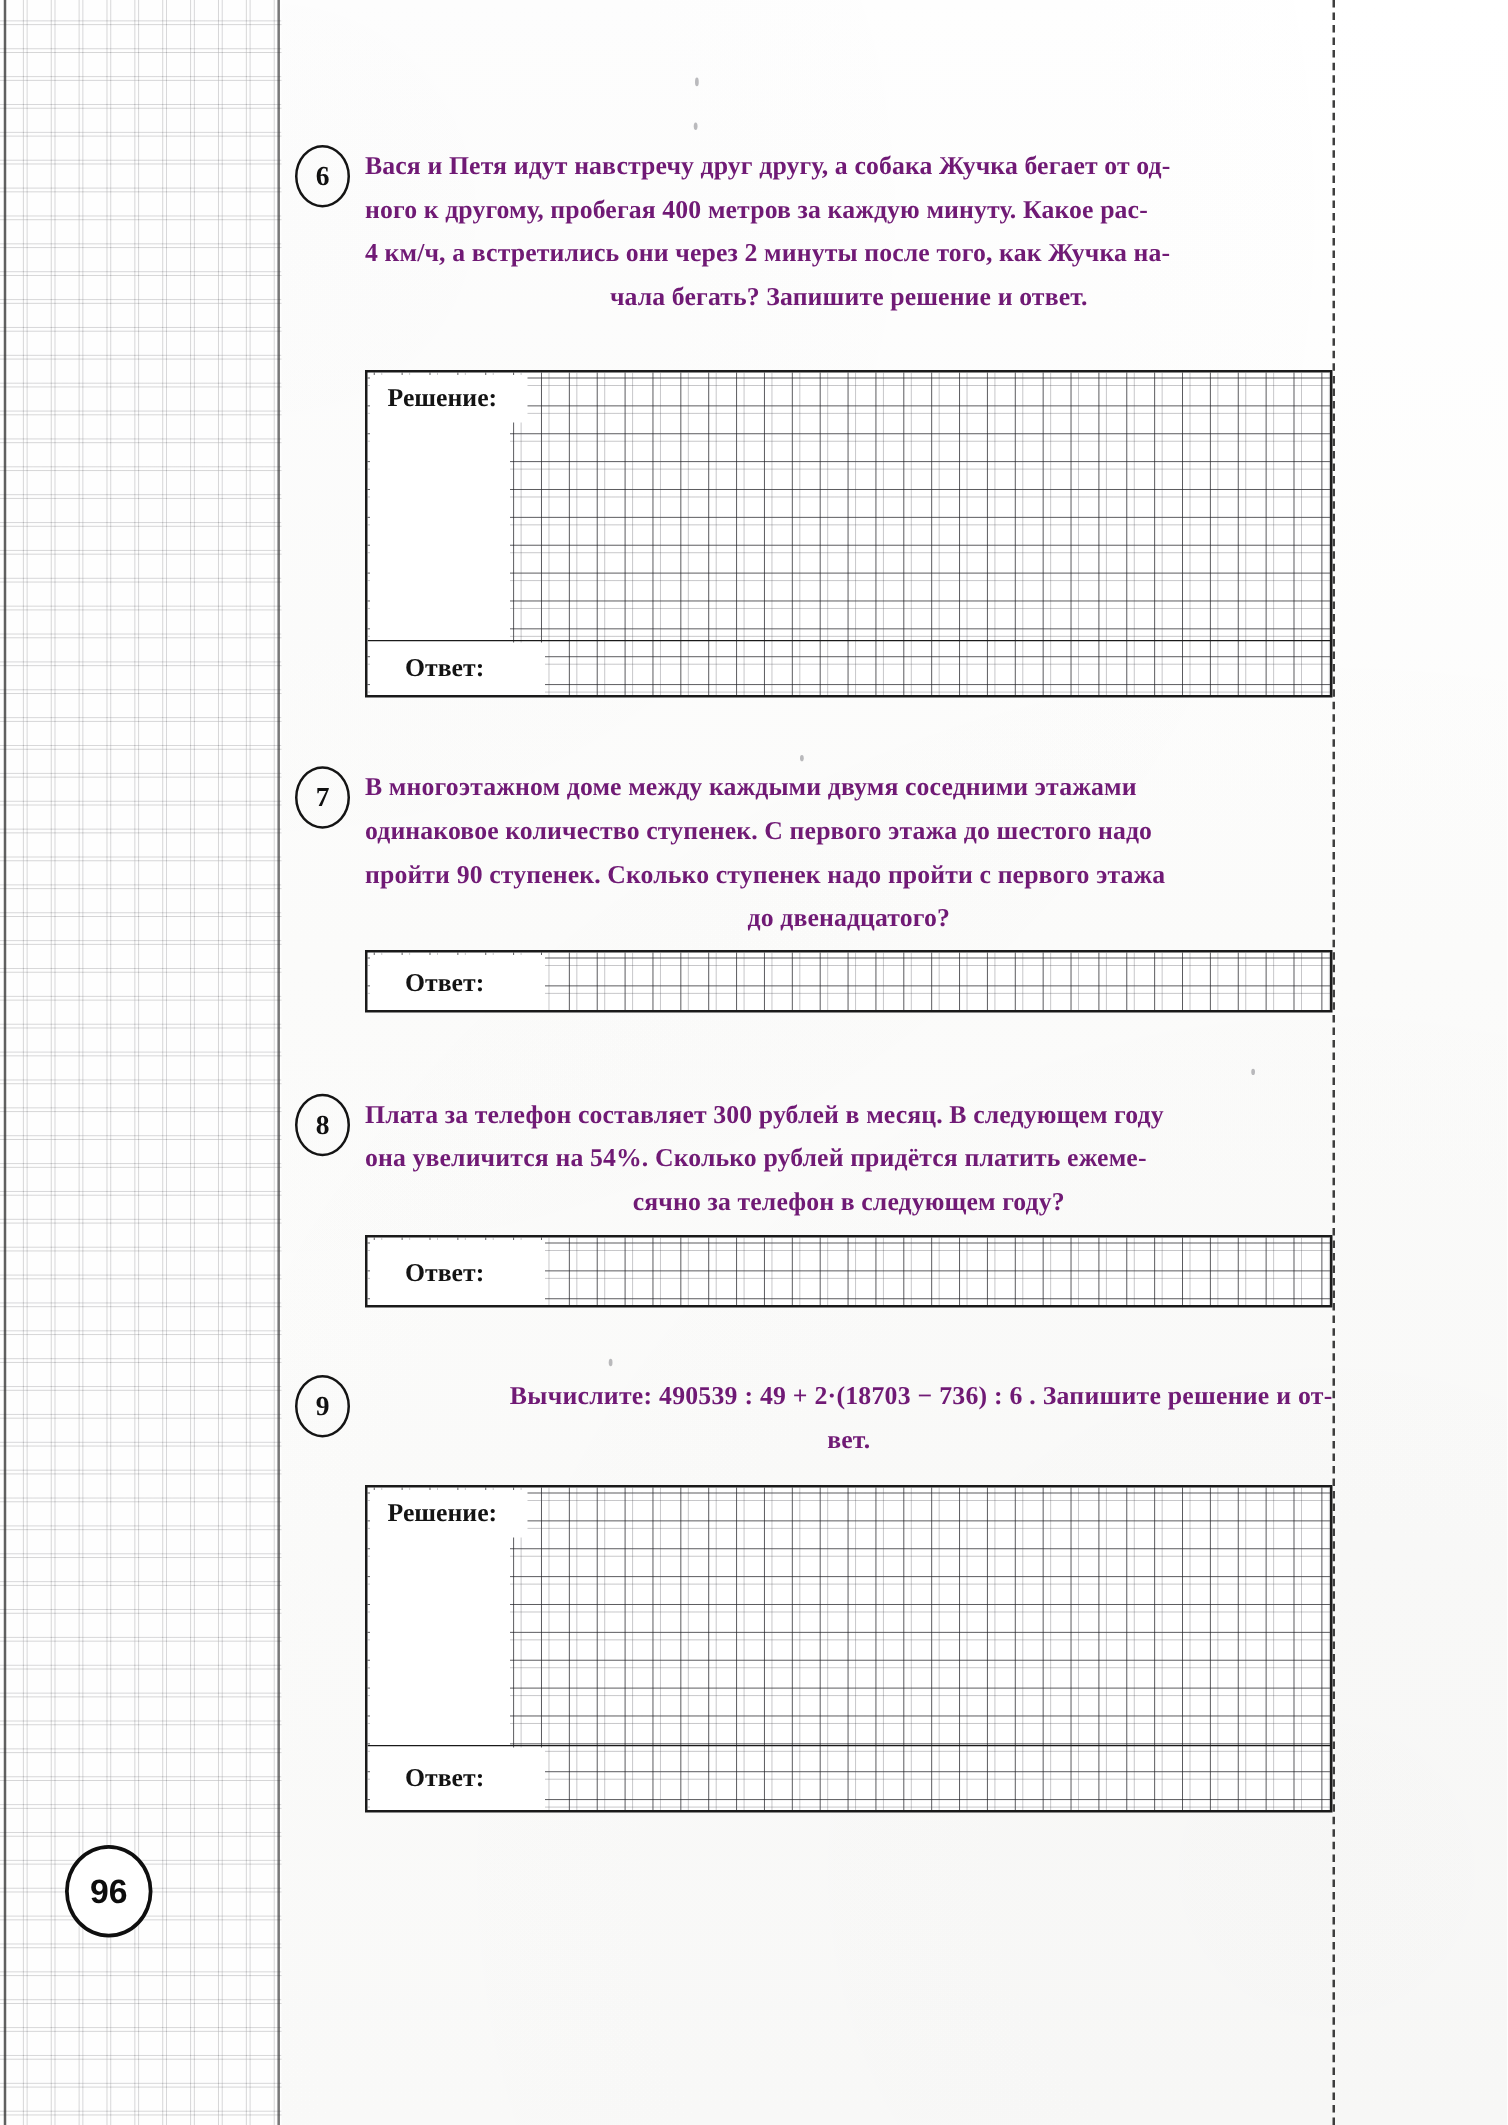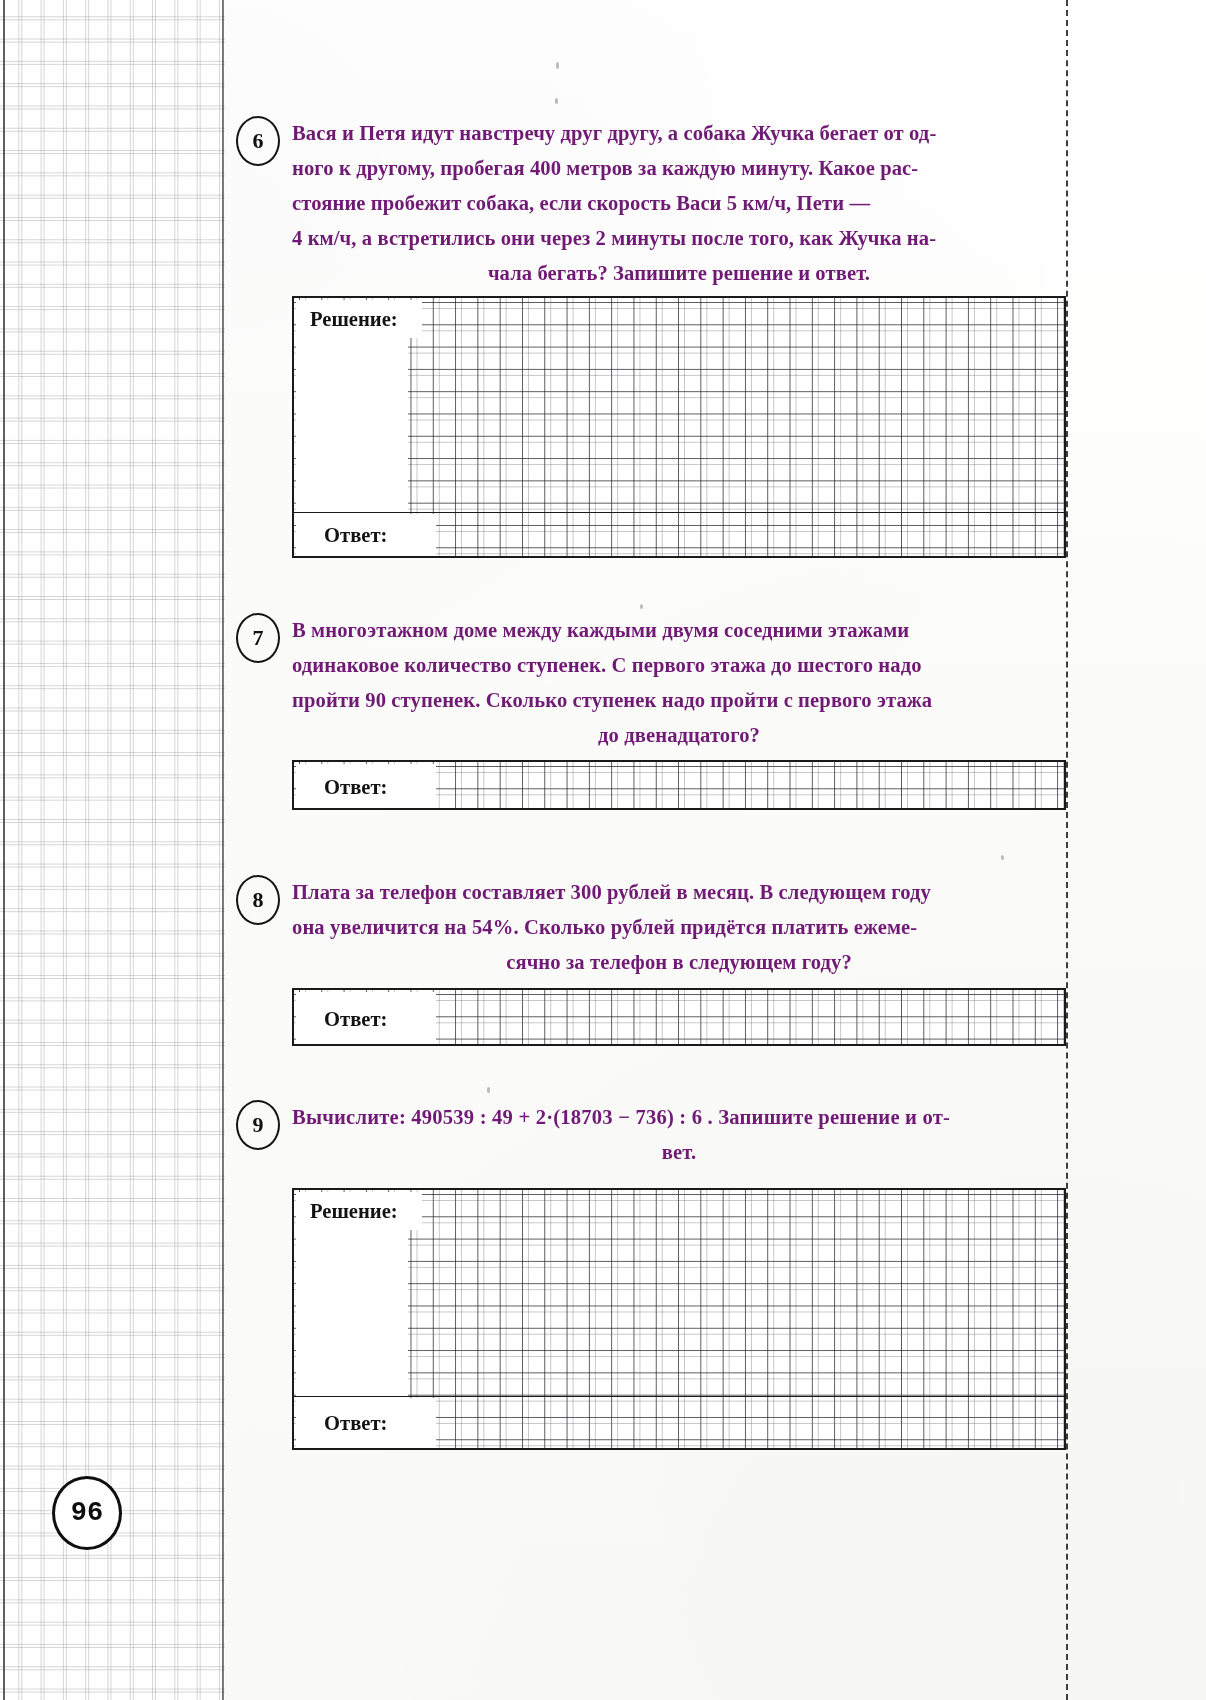--- a/index.html
+++ b/index.html
@@ -114,21 +114,21 @@
     font-size: 20.6px;
     line-height: 35px;
     text-align: justify;
     text-justify: inter-word;
     font-weight: 600;
     letter-spacing: 0.1px;
     color: #701a75;
   }
   .task-body p.last { text-align: center; }
   .task-body p.formula-line {
-    text-align: left;
+    text-align: right;
     letter-spacing: 0.2px;
   }
 
   
   .ansbox {
     position: absolute;
     border: 2px solid #1a1a1a;
     background-color: #ffffff;
     background-image:
       linear-gradient(to right, rgba(35,35,40,0.75) 1px, rgba(255,255,255,0) 1px),
@@ -196,21 +196,21 @@
     left: 52px;
     top: 1476px;
     width: 64px;
     height: 68px;
     border: 3px solid #0f0f0f;
     border-radius: 50%;
     background: #ffffff;
     display: flex;
     align-items: center;
     justify-content: center;
-    font-family: Liberation Mono, monospace;
+    font-family: Liberation Sans, sans-serif;
     font-size: 27px;
     font-weight: 700;
     color: #0d0d0d;
     z-index: 6;
   }
 
   
   .speck {
     position: absolute;
     background: rgba(120,120,125,0.5);
@@ -232,21 +232,20 @@
 
   <div class="cut-line"></div>
 
   <div class="content">
 
     <div class="task" style="top:116px;">
       <div class="task-num">6</div>
       <div class="task-body">
         <p>Вася и Петя идут навстречу друг другу, а собака Жучка бегает от од-</p>
         <p>ного к другому, пробегая 400 метров за каждую минуту. Какое рас-</p>
-        <p>стояние пробежит собака, если скорость Васи 5 км/ч, Пети —</p>
         <p>4 км/ч, а встретились они через 2 минуты после того, как Жучка на-</p>
         <p class="last">чала бегать? Запишите решение и ответ.</p>
       </div>
     </div>
 
     <div class="ansbox" style="left:56px; top:296px; width:774px; height:262px;">
       <div class="label-block" style="height:258px;"></div>
       <div class="box-label label-reshenie">Решение:</div>
       <div class="sep-line" style="top:214px;"></div>
       <div class="box-label label-otvet" style="top:216px; height:42px;">Ответ:</div>

